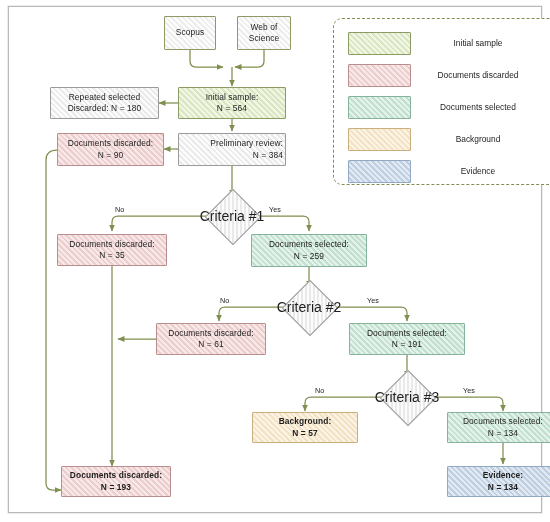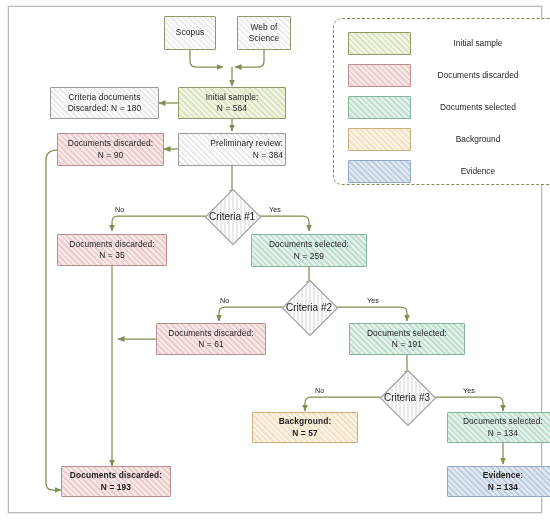--- a/index.html
+++ b/index.html
@@ -96,21 +96,21 @@
     width:38px;height:38px;
     margin-left:-19px;margin-top:-19px;
     transform:rotate(45deg);
     background-color:#efefef;
     background-image:repeating-linear-gradient(45deg,rgba(255,255,255,.85) 0 2px,rgba(0,0,0,.022) 2px 4px);
     border:1px solid #9a9a9a;
   }
   .diamond .dlabel{
     position:relative;
     z-index:2;
-    font-size:10px;
+    font-size:14px;
     color:#1d1d1d;
     white-space:nowrap;
     background:transparent;
   }
 
   .edge-label{
     position:absolute;
     font-size:7.2px;
     color:#1d1d1d;
     white-space:nowrap;
@@ -211,21 +211,21 @@
       <span class="ln">Web of</span>
       <span class="ln">Science</span>
     </div>
 
     <div class="node fill-initial" style="left:152px;top:87px;width:108px;height:32px;">
       <span class="ln">Initial sample:</span>
       <span class="ln">N = 564</span>
     </div>
 
     <div class="node fill-neutral" style="left:24px;top:87px;width:109px;height:32px;">
-      <span class="ln">Criteria documents</span>
+      <span class="ln">Repeated selected</span>
       <span class="ln">Discarded: N = 180</span>
     </div>
 
     <div class="node fill-neutral" style="left:152px;top:133px;width:108px;height:33px;align-items:flex-end;">
       <span class="ln">Preliminary review:</span>
       <span class="ln">N = 384</span>
     </div>
 
     <div class="node fill-discarded" style="left:31px;top:133px;width:107px;height:33px;">
       <span class="ln">Documents discarded:</span>

